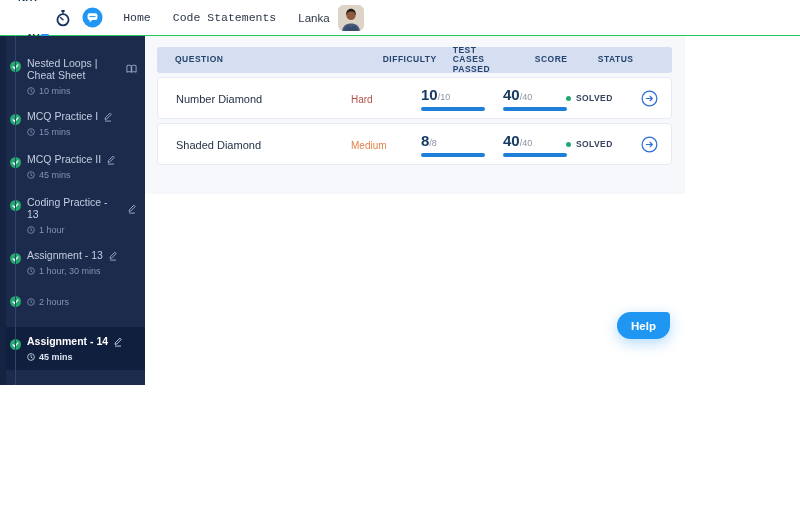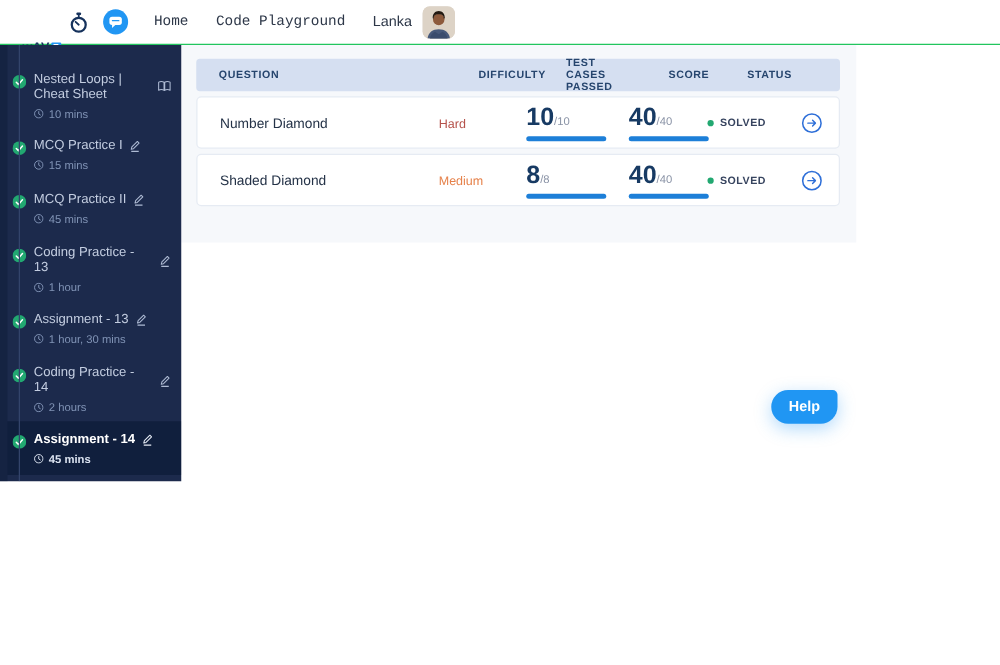--- a/index.html
+++ b/index.html
@@ -48,21 +48,21 @@
   .th { font-size:8.5px; font-weight:700; letter-spacing:.5px; color:#26456e; text-transform:uppercase; line-height:9.5px;padding-left:36px; }
   .col-q { width:193px; padding-left:18px; }
   .col-d { width:70px; }
   .col-t { width:82px; }
   .col-s { width:63px; }
   .col-st { width:75px; }
   .col-a { flex:1; display:flex; justify-content:flex-start; }
   .tbl-row { display:flex; align-items:center; background:#fff; border:1px solid #e6ebf3; border-radius:4px; height:42px; margin-top:4px; }
   .q-name { font-size:11px; color:#243247; }
   .difficulty { font-size:10px; font-weight:400; }
-  .metric .big { font-size:20px; font-weight:700; color:#173a63; }
+  .metric .big { font-size:15px; font-weight:700; color:#173a63; }
   .metric .small { font-size:9px; color:#8a93a6; }
   .metric-bar { width:64px; height:4px; border-radius:2px; background:#1d7fd8; margin-top:3px; }
   .status { display:flex; align-items:center; gap:5px; }
   .status-dot { width:5px; height:5px; border-radius:50%; background:#22a871; }
   .status-text { font-size:8.5px; letter-spacing:.4px; color:#37445f; font-weight:600; }
   .row-arrow { cursor:pointer; display:inline-flex; }
 
   
   .help-btn { position:absolute; left:617px; top:312px; width:53px; height:27px; background:#2096f3; color:#fff; font-size:11.5px; font-weight:700; border:none; border-radius:14px 4px 14px 14px; cursor:pointer; box-shadow:0 4px 14px rgba(33,150,243,.35); font-family:"Liberation Sans", sans-serif; }
 </style>
@@ -90,21 +90,21 @@
     <span class="icon-btn">
       <svg width="21" height="21" viewBox="0 0 22 22">
           <circle cx="11" cy="11" r="10.5" fill="#2196f3"></circle>
           <rect x="5.8" y="6.6" width="10.4" height="7" rx="2.2" fill="#ffffff"></rect>
           <path d="M8 13.2v3l3.2-3z" fill="#ffffff"></path>
           <path d="M8.3 10h5.4" stroke="#2196f3" stroke-width="1" stroke-linecap="round"></path>
         </svg>
     </span>
     <nav class="nav-links">
       <span class="nav-link">Home</span>
-      <span class="nav-link">Code Playground</span>
+      <span class="nav-link">Code Statements</span>
     </nav>
     <div class="nav-user">
       <span class="nav-user-name">Lanka</span>
       <span class="avatar">
         <svg width="26" height="26" viewBox="0 0 26 26">
             <rect width="26" height="26" fill="#ddd3c6"></rect>
             <path d="M4 26c.6-5.2 4.2-7.6 9-7.6s8.4 2.4 9 7.6z" fill="#47597a"></path>
             <path d="M6 26c.3-3 2-5 4-5.6l3 2 3-2c2 .6 3.7 2.6 4 5.6z" fill="#3a4c6d"></path>
             <circle cx="13" cy="10.5" r="4.6" fill="#8d5a3c"></circle>
             <path d="M8.2 9.5c-.3-3.6 2-5.8 4.8-5.8s5.1 2.2 4.8 5.8l-.8.4c.2-2.4-1.6-3.4-4-3.4s-4.2 1-4 3.4z" fill="#231a12"></path>
@@ -253,30 +253,20 @@
       <span class="s-duration-text">1 hour, 30 mins</span>
     </div>
   </div>
         <div class="s-item">
     <span class="s-marker">
       <svg width="11" height="11" viewBox="0 0 12 12">
               <circle cx="6" cy="6" r="6" fill="#22a871"></circle>
               <path d="M3.3 6.3l1.9 1.9 3.5-4" stroke="#ffffff" stroke-width="1.3" fill="none" stroke-linecap="round" stroke-linejoin="round"></path>
             </svg>
     </span>
-    <div class="s-title-row">
-      <span class="s-title">Coding Practice - 14</span>
-
-      <span class="s-ico">
-        <svg width="10" height="11" viewBox="0 0 12 13">
-                <path d="M3 7.8l5.3-5.3 1.6 1.6L4.6 9.4l-2.2.6z" stroke="currentColor" stroke-width="1" fill="none" stroke-linejoin="round"></path>
-                <path d="M2.4 12h7.2" stroke="currentColor" stroke-width="1"></path>
-              </svg>
-      </span>
-    </div>
     <div class="s-duration">
       <span style="display:inline-flex;">
         <svg width="8" height="8" viewBox="0 0 10 10">
                 <circle cx="5" cy="5" r="4.2" stroke="currentColor" stroke-width="1" fill="none"></circle>
                 <path d="M5 2.8v2.4l1.6 1" stroke="currentColor" stroke-width="1" fill="none" stroke-linecap="round"></path>
               </svg>
       </span>
       <span class="s-duration-text">2 hours</span>
     </div>
   </div>

